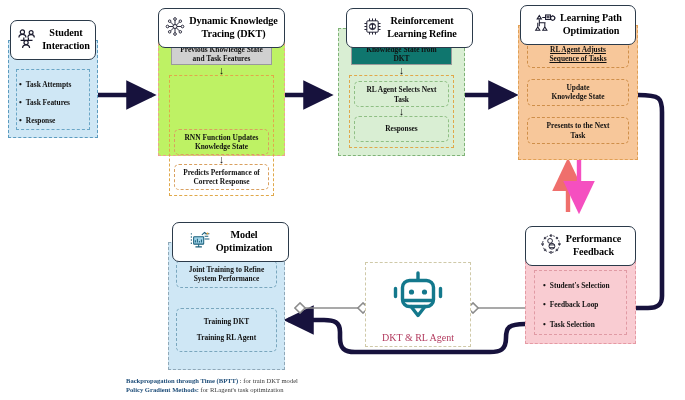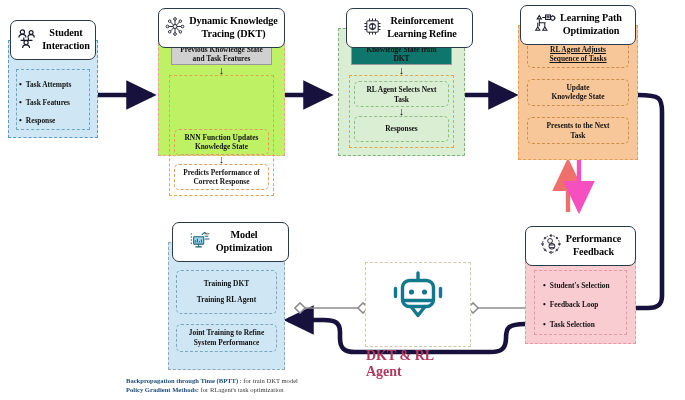--- a/index.html
+++ b/index.html
@@ -281,30 +281,30 @@
       </span>
       <span class="ttl">
         <span>Performance</span><br>
         <span>Feedback</span>
       </span>
     </div>
   </div>
 
   <div class="panel" style="left:168px;top:222px;width:117px;height:148px;">
     <div class="body" style="height:128px;background:#cfe7f5;border:1.5px dashed #8fa8b8;padding:8px 7px;display:flex;flex-direction:column;justify-content:space-evenly;">
+      <div class="sub" style="height:28px;border:1px dashed #7aa7be;">
+        <span>
+          <span>Joint Training to Refine</span><br>
+          <span>System Performance</span>
+        </span>
+      </div>
       <div class="sub" style="height:44px;border:1px dashed #7aa7be;line-height:16px;margin-top:10px;">
         <span>
           <span>Training DKT</span><br>
           <span>Training RL Agent</span>
-        </span>
-      </div>
-      <div class="sub" style="height:28px;border:1px dashed #7aa7be;">
-        <span>
-          <span>Joint Training to Refine</span><br>
-          <span>System Performance</span>
         </span>
       </div>
     </div>
     <div class="hdr" style="left:4px;width:117px;">
       <span class="ico">
         <svg width="23" height="22" viewBox="0 0 24 24" fill="none" stroke="#1a5f7a" stroke-width="1.1">
           <rect x="4.5" y="8.5" width="11" height="8" rx="0.8" fill="#9fd3e8" stroke="#1a5f7a"></rect>
           <path d="M6.4 14.6v-2.4M8.6 14.6v-4M10.8 14.6v-1.6M13 14.6v-3.2"></path>
           <path d="M10 16.5v3M6.5 19.5h7"></path>
           <path d="M16.5 5.2h5.2M16.5 8h4M16.5 10.8h5.2"></path>
@@ -325,21 +325,21 @@
       <svg width="58" height="56" viewBox="0 0 58 56" fill="none" stroke="#13788c" stroke-width="3.4" stroke-linecap="round" stroke-linejoin="round">
         <path d="M29 4v7"></path>
         <rect x="13.5" y="11.5" width="31" height="26" rx="7"></rect>
         <circle cx="22.5" cy="23" r="2.6" fill="#13788c" stroke="none"></circle>
         <circle cx="35.5" cy="23" r="2.6" fill="#13788c" stroke="none"></circle>
         <path d="M14 31.5h30"></path>
         <path d="M6.5 19.5v8M51.5 19.5v8"></path>
         <path d="M22 37.5 L29 46.5 L36 37.5"></path>
       </svg>
     </span>
-    <div style="margin-top:19px;font-size:14px;font-weight:bold;color:#b23a5e;">DKT &amp; RL Agent</div>
+    <div style="margin-top:3px;font-size:10px;font-weight:normal;color:#b23a5e;">DKT &amp; RL Agent</div>
   </div>
 
   <div class="legend" style="left:126px;top:376px;width:330px;">
     <div>
       <b>Backpropagation through Time (BPTT)</b><span class="lt"> : for train DKT model</span>
     </div>
     <div>
       <b>Policy Gradient Methods:</b><span class="lt">  for RLagent's task optimization</span>
     </div>
   </div>

